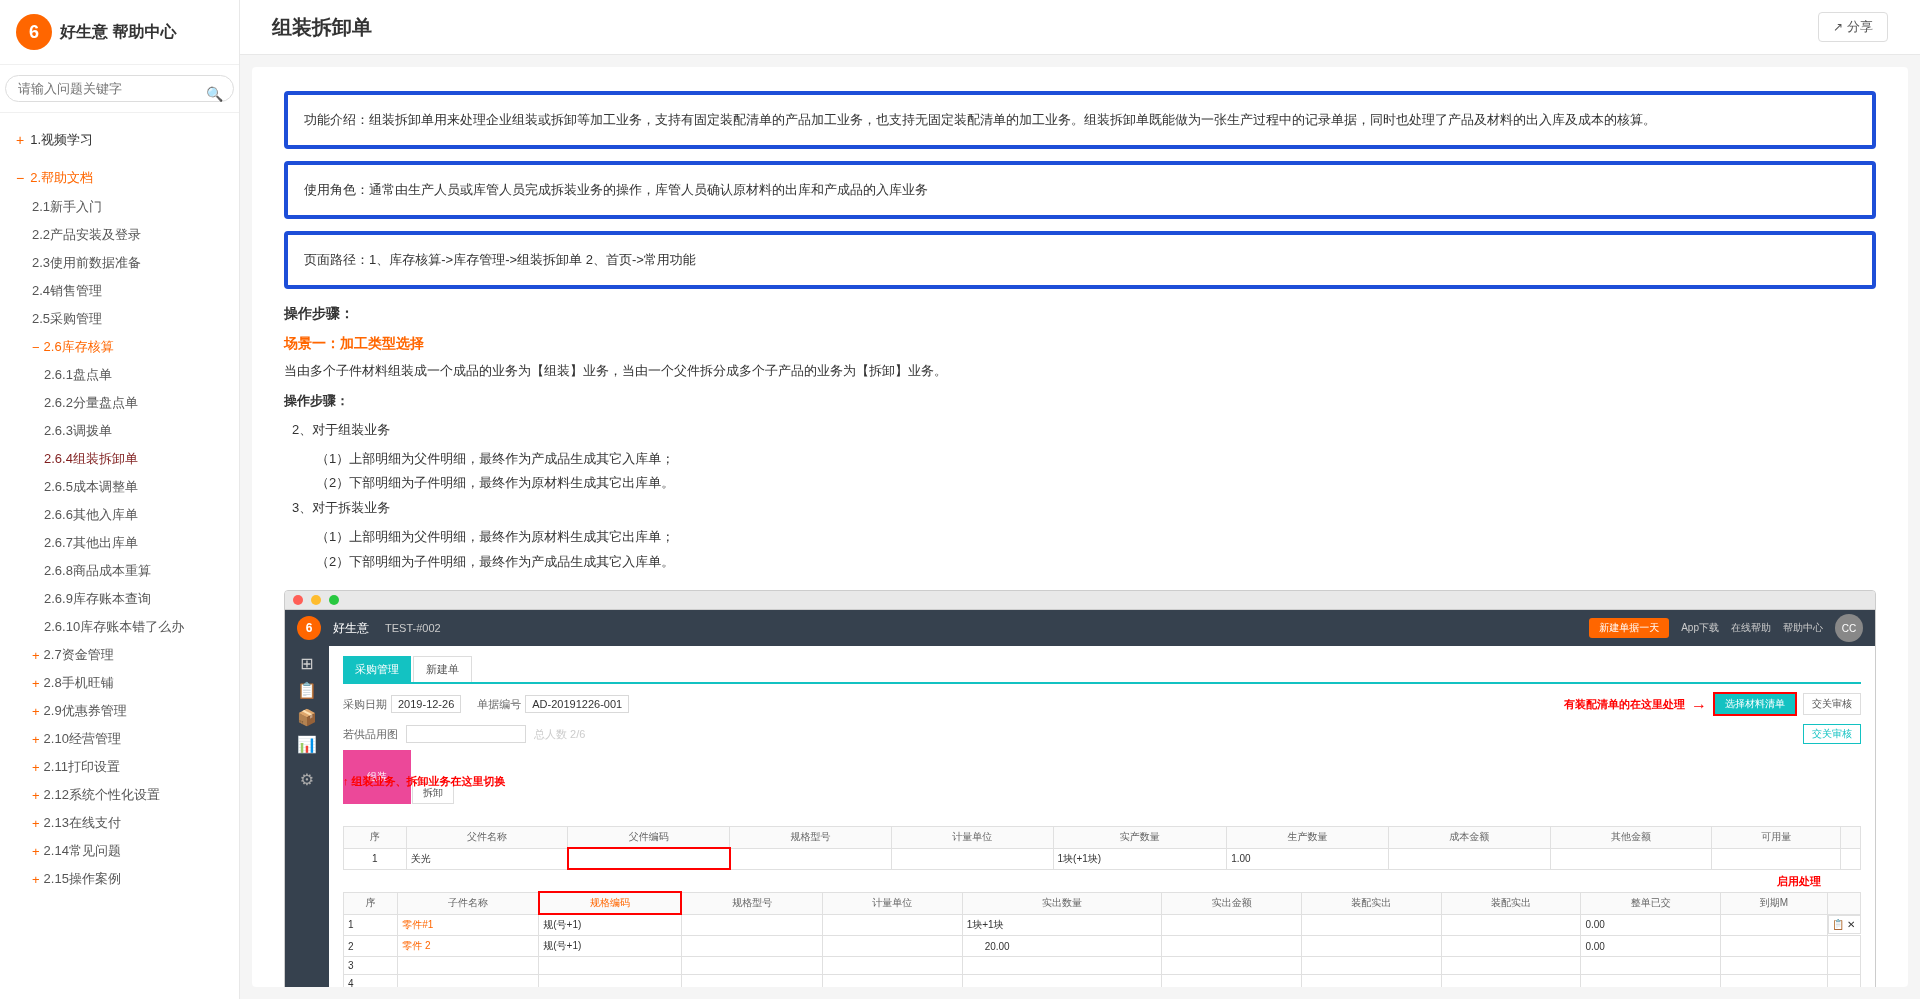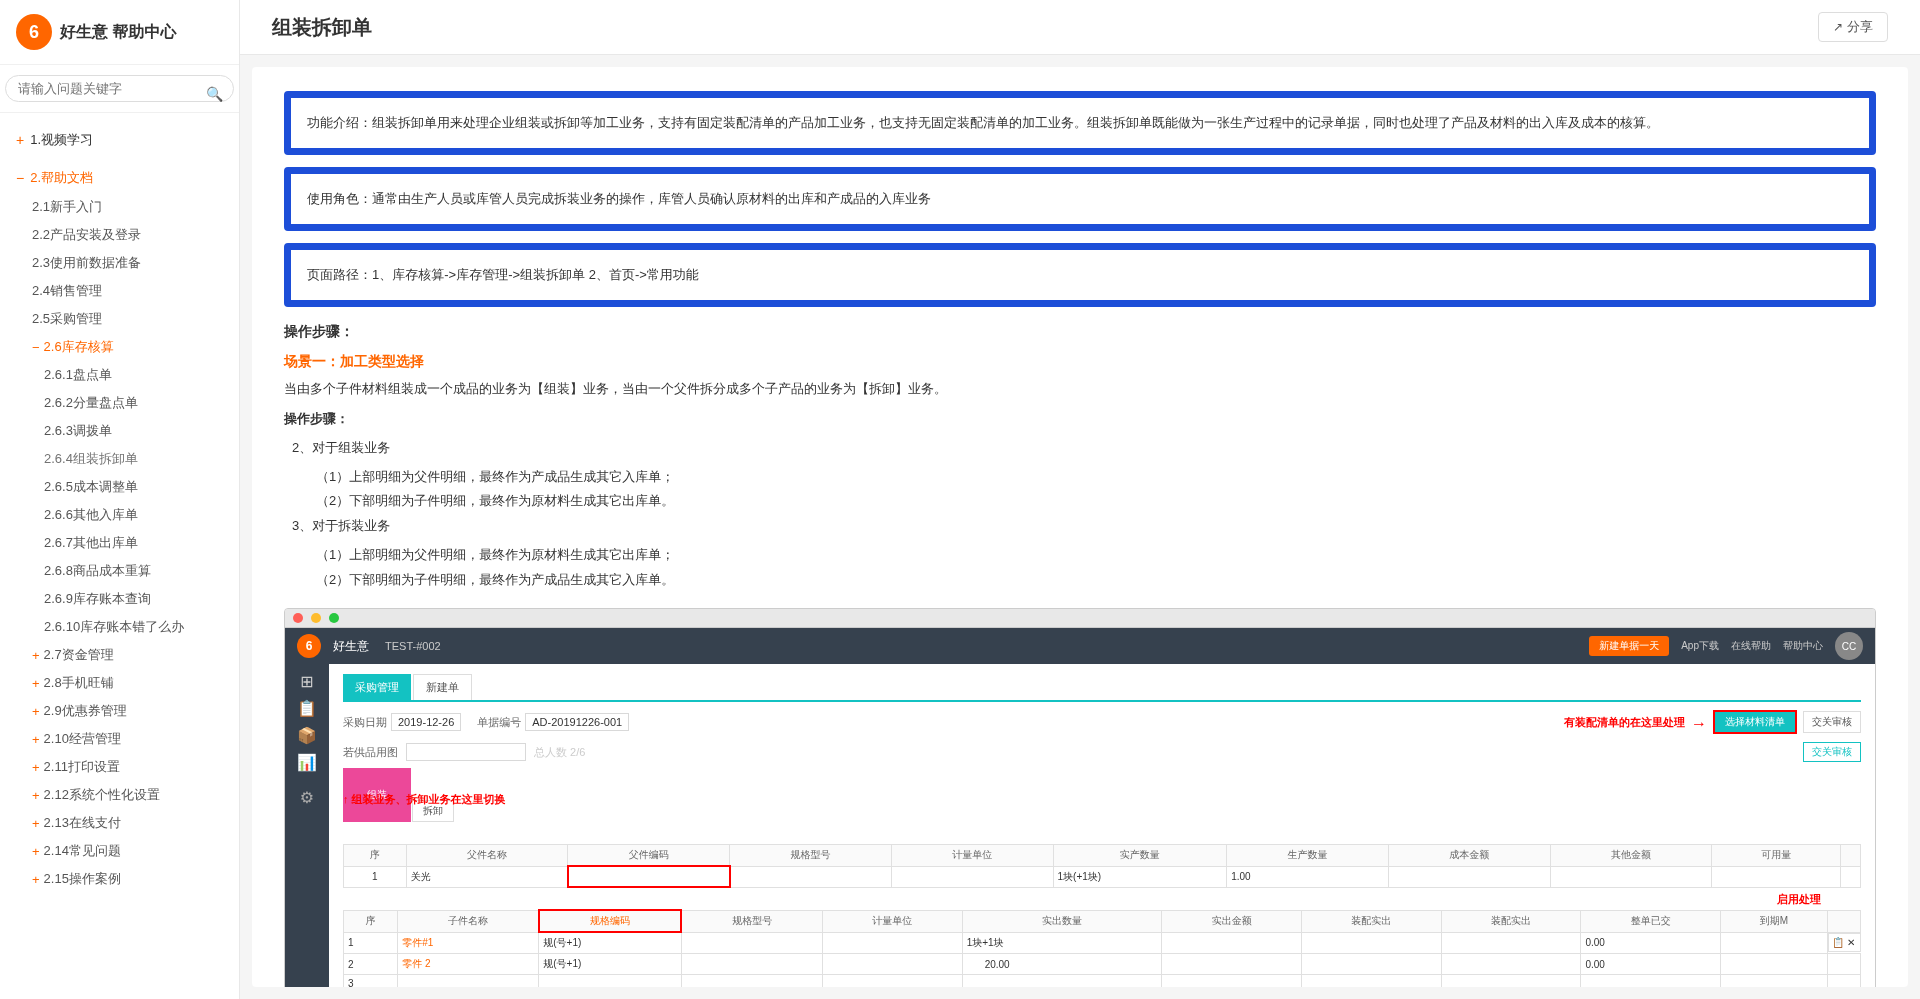--- a/index.html
+++ b/index.html
@@ -79,21 +79,21 @@
     .nav-sub-item {
       padding: 5px 16px 5px 32px;
       font-size: 13px;
       color: #555;
       cursor: pointer;
     }
     .nav-sub-item.active { color: #f60; }
     .nav-sub-item.sub-child {
       padding-left: 44px;
     }
-    .nav-sub-item.sub-child.active { color: #737373; }
+    .nav-sub-item.sub-child.active { color: #7f1d1d; }
 
     
     #main {
       flex: 1;
       display: flex;
       flex-direction: column;
       overflow: hidden;
       background: #f5f5f5;
     }
     #topbar {
@@ -120,21 +120,21 @@
     #content-area {
       flex: 1;
       overflow-y: auto;
       padding: 24px 32px;
       background: #fff;
       margin: 12px;
       border-radius: 4px;
     }
     .info-block {
       background: #fff;
-      border: 7px solid #1d4ed8;
+      border: 4px solid #1d4ed8;
       border-radius: 4px;
       padding: 14px 16px;
       margin-bottom: 12px;
       font-size: 13px;
       line-height: 1.7;
       color: #333;
     }
     .section-title {
       font-size: 14px;
       font-weight: bold;

